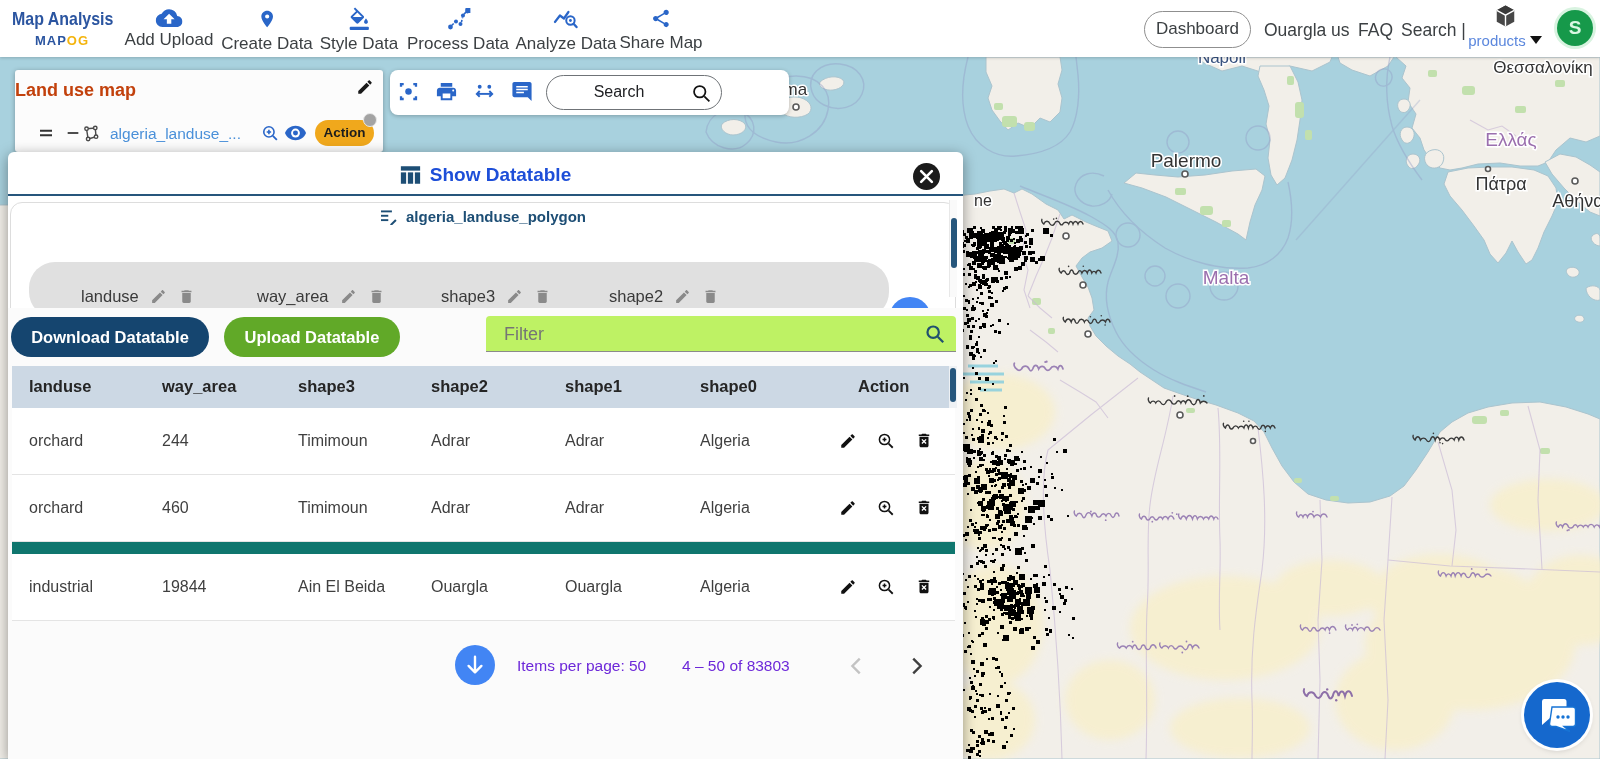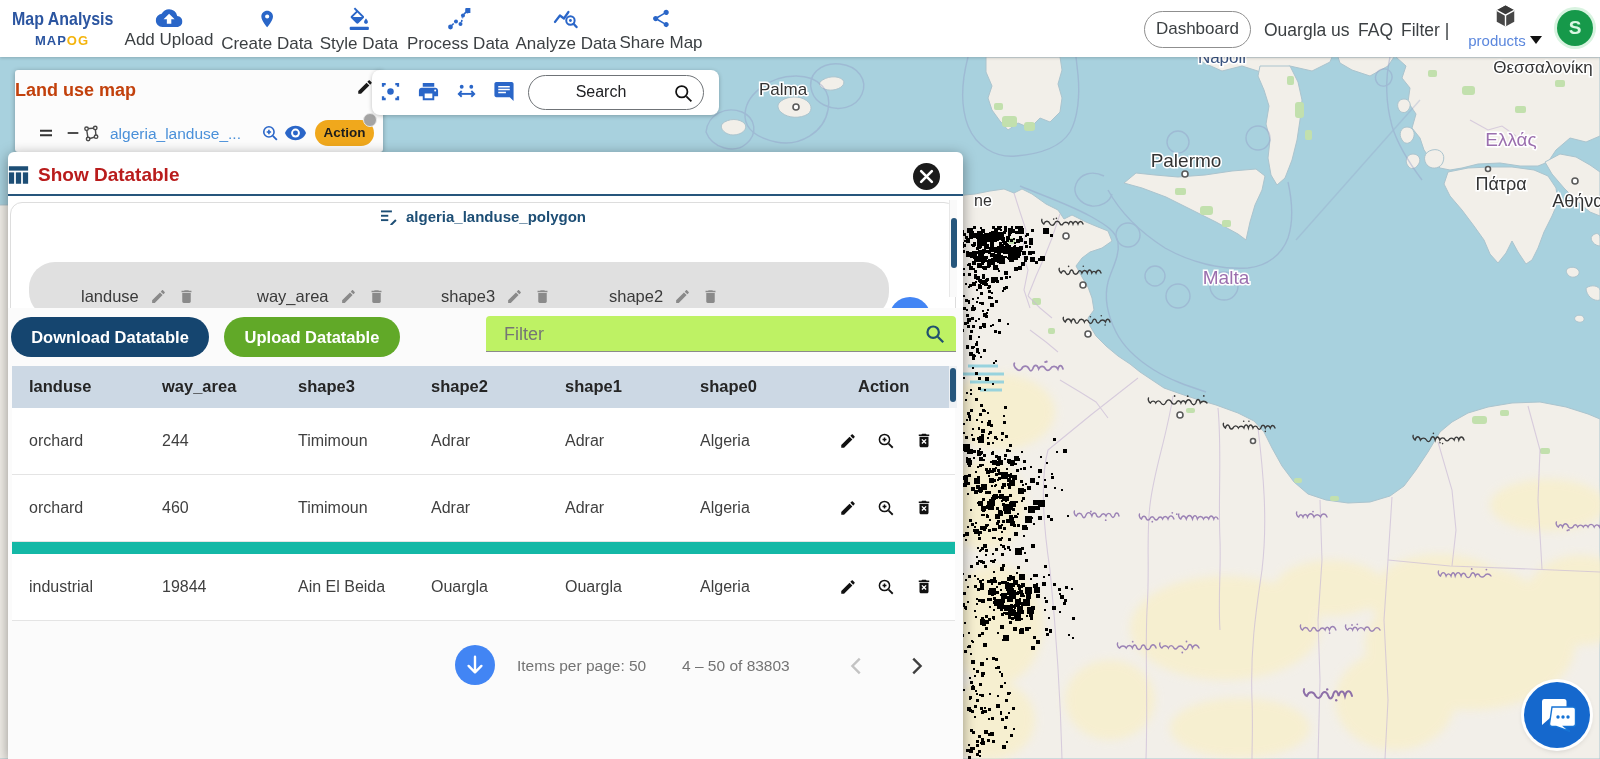--- a/index.html
+++ b/index.html
@@ -14,51 +14,51 @@
 .nav svg{display:block;margin:0 auto}
 .nav .t{display:block;font-size:17px;margin-top:3px;white-space:nowrap}
 .rlink{position:absolute;top:20px;font-size:17.5px;color:#3c4043;white-space:nowrap}
 #dash{position:absolute;left:1144px;top:11px;width:107px;height:37px;border:1.5px solid #8f8f8f;border-radius:19px;font-size:17px;color:#3c4043;text-align:center;line-height:34px}
 #prod{position:absolute;left:1460px;top:4px;width:90px;text-align:center}
 #prod .pt{font-size:15px;color:#5b87dd;margin-top:0px}
 #prod .car{display:inline-block;width:0;height:0;border-left:6px solid transparent;border-right:6px solid transparent;border-top:8px solid #111;margin-left:4px;vertical-align:2px}
 #avatar{position:absolute;left:1557px;top:10px;width:36px;height:36px;border-radius:50%;background:#16994a;box-shadow:0 0 0 3px #d8f3e0;color:#d9f7e3;font-size:19px;font-weight:bold;text-align:center;line-height:36px}
 #panel{position:absolute;left:15px;top:70px;width:368px;height:82px;background:#fcfcfc;border-radius:3px;box-shadow:0 1px 5px rgba(0,0,0,.3);z-index:10}
 #panel .ttl{position:absolute;left:0;right:0;top:10px;text-align:left;font-size:18px;font-weight:bold;color:#c2410c}
-#toolbar{position:absolute;left:372px;top:70px;width:347px;height:45px;background:#fff;border-radius:8px;box-shadow:0 1px 4px rgba(0,0,0,.25);z-index:10}
+#toolbar{position:absolute;left:390px;top:70px;width:399px;height:45px;background:#fff;border-radius:8px;box-shadow:0 1px 4px rgba(0,0,0,.25);z-index:10}
 #search{position:absolute;left:156px;top:5px;width:176px;height:35px;border:1.5px solid #6f7377;border-radius:18px;background:#fff}
 #search span{position:absolute;left:0;right:30px;top:7px;text-align:center;font-size:16px;color:#202124}
 #modal{position:absolute;left:8px;top:152px;width:955px;height:607px;background:#fff;border-radius:6px 6px 0 0;box-shadow:0 3px 14px rgba(0,0,0,.4);z-index:20}
 #mhead{position:absolute;left:0;top:0;width:100%;height:44px;border-bottom:2px solid #26567c}
-#mhead .tt{position:absolute;left:0;right:0;top:12px;text-align:left;font-size:19px;font-weight:600;color:#b91c1c}
+#mhead .tt{position:absolute;left:0;right:0;top:12px;text-align:center;font-size:19px;font-weight:600;color:#1d4ed8}
 #mclose{position:absolute;left:905px;top:11px;width:27px;height:27px;border-radius:50%;background:#1b1b1b}
 #secA{position:absolute;left:0;top:46px;width:955px;height:110px;background:#fff}
 #ibox{position:absolute;left:2px;top:4px;width:946px;height:131px;border:1px solid #ddd;border-radius:12px;background:#fff;overflow:hidden}
 #ibox .bt{position:absolute;left:0;right:0;top:5px;text-align:center;font-size:15px;font-weight:bold;color:#1d4e75}
 #gbar{position:absolute;left:18px;top:59px;width:860px;height:56px;background:#e0e0e0;border-radius:26px}
 .chip{position:absolute;top:84px;font-size:16.5px;color:#3a3a3a;white-space:nowrap}
 .chip svg{vertical-align:-3px;margin-left:11px}
 #barc{position:absolute;left:878px;top:94px;width:42px;height:42px;border-radius:50%;background:#4285f4}
 #sbA{position:absolute;left:941px;top:2px;width:8px;height:97px;background:#fafafa;border-left:1px solid #e8e8e8}
 #sbA .th{position:absolute;left:1px;top:18px;width:6px;height:50px;border-radius:3px;background:#26567c}
 #secB{position:absolute;left:0;top:156px;width:955px;height:451px;background:#fbfbfb}
 .btn{position:absolute;top:9px;height:40px;border-radius:20px;color:#fff;font-size:16.5px;font-weight:600;text-align:center;line-height:40px}
 #bdl{left:3px;width:198px;background:#15456f}
 #bul{left:216px;width:176px;background:#61a928}
 #filter{position:absolute;left:478px;top:8px;width:470px;height:36px;background:#bef264;border-bottom:1px solid #8a8a8a;border-radius:4px 4px 0 0}
 #filter span{position:absolute;left:18px;top:8px;font-size:18px;color:#757575}
 #thead{position:absolute;left:4px;top:58px;width:943px;height:42px;background:#ccd8e4}
 #thead span{position:absolute;top:11px;font-size:16.5px;font-weight:bold;color:#252525}
-#tbody{position:absolute;left:4px;top:100px;width:943px;height:202px;background:#14b8a6}
+#tbody{position:absolute;left:4px;top:100px;width:943px;height:202px;background:#0f766e}
 .trow{position:absolute;left:0;width:100%;height:67px;border-bottom:1px solid #e4e4e4;background:#fff}
 .trow span{position:absolute;top:24px;font-size:16px;color:#3f3f3f}
 #sbB{position:absolute;left:941px;top:58px;width:8px;height:42px;background:#eef1f4}
 #sbB .th{position:absolute;left:1px;top:2px;width:6px;height:34px;border-radius:3px;background:#26567c}
 #pgdl{position:absolute;left:447px;top:337px;width:40px;height:40px;border-radius:50%;background:#4285f4}
-.pgt{position:absolute;top:349px;font-size:15.5px;color:#737373;white-space:nowrap}
+.pgt{position:absolute;top:349px;font-size:15.5px;color:#6d28d9;white-space:nowrap}
 #chat{position:absolute;left:1524px;top:682px;width:66px;height:66px;border-radius:50%;background:#1568cd;box-shadow:0 0 0 3px rgba(255,255,255,.95),0 2px 6px rgba(0,0,0,.2);z-index:30}
 </style></head>
 <body>
 <div id="map">
 <svg width="1600" height="702" viewBox="0 57 1600 702">
 <defs>
         <filter id="soft" x="-30%" y="-30%" width="160%" height="160%">
           <feGaussianBlur stdDeviation="5"></feGaussianBlur>
         </filter>
       </defs>
@@ -312,21 +312,21 @@
     </div>
 <div class="nav" style="left:661px">
       <svg width="21" height="23" viewBox="0 0 24 24" fill="#2a66c8">
         <path d="M18,16.08c-.76,0-1.44.3-1.96.77L8.91,12.7c.05-.23.09-.46.09-.7s-.04-.47-.09-.7l7.05-4.11c.54.5 1.25.81 2.04.81 1.66,0 3-1.34 3-3s-1.34-3-3-3-3,1.34-3,3c0,.24.04.47.09.7L8.04,9.81C7.5,9.31 6.79,9 6,9c-1.66,0-3,1.34-3,3s1.34,3 3,3c.79,0 1.5-.31 2.04-.81l7.12,4.16c-.05.21-.08.43-.08.65 0,1.61 1.31,2.92 2.92,2.92 1.61,0 2.92-1.31 2.92-2.92s-1.31-2.92-2.92-2.92z"></path>
       </svg>
       <span class="t">Share Map</span>
     </div>
 <div id="dash">Dashboard</div>
 <span class="rlink" style="left:1264px">Ouargla us</span>
 <span class="rlink" style="left:1358px">FAQ</span>
-<span class="rlink" style="left:1401px">Filter |</span>
+<span class="rlink" style="left:1401px">Search |</span>
 <div id="prod"><svg width="21" height="24" viewBox="0 0 24 26">
         <path d="M12,1 22,6.5 22,19.5 12,25 2,19.5 2,6.5z" fill="#474747"></path>
         <path d="M12,1 22,6.5 12,12 2,6.5z" fill="#3a3a3a"></path>
         <path d="M12,12 12,25" stroke="#fff" stroke-width="1.6"></path>
         <path d="M2,6.5 12,12 22,6.5" stroke="#fff" stroke-width="1.6" fill="none"></path>
       </svg><div class="pt">products<span class="car"></span></div></div>
 <div id="avatar">S</div>
 </div>
 
 <div id="panel">

